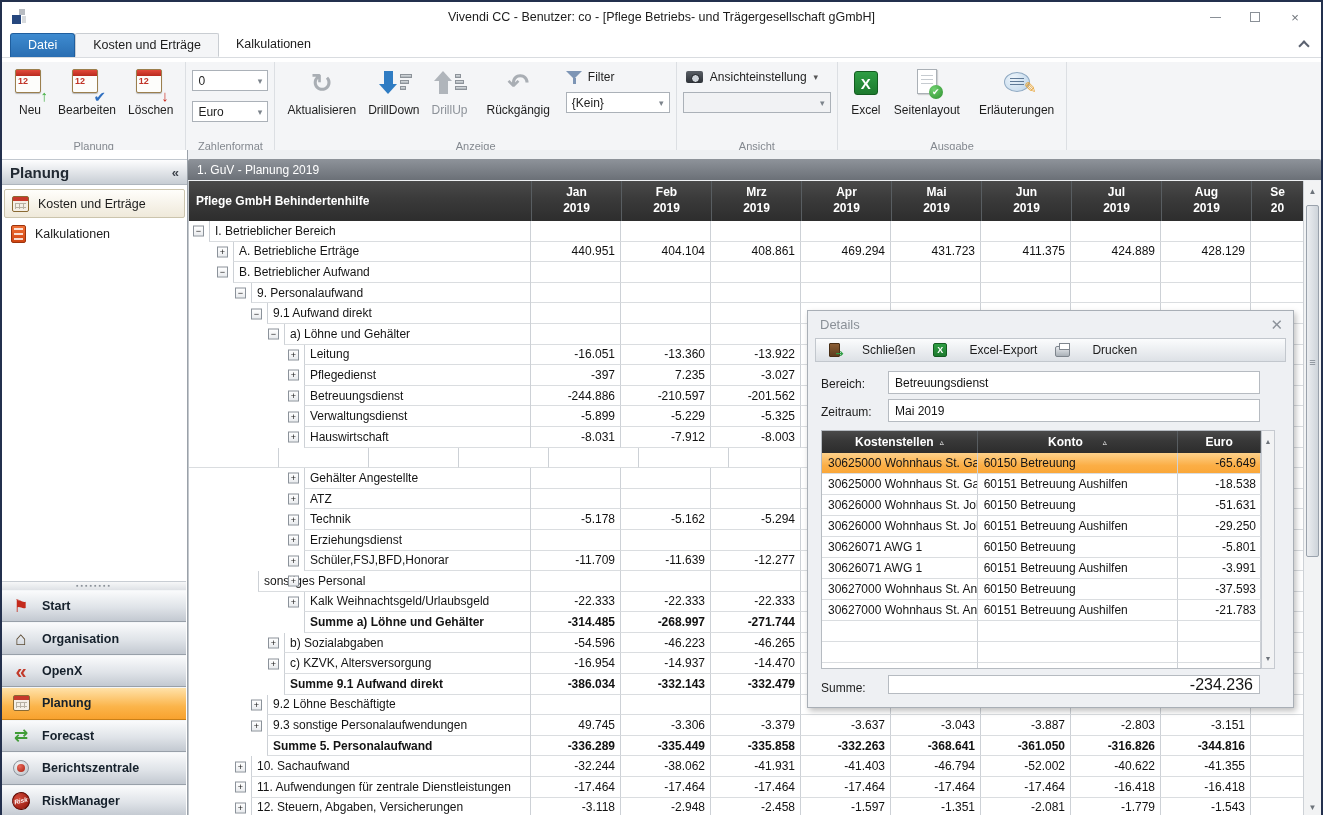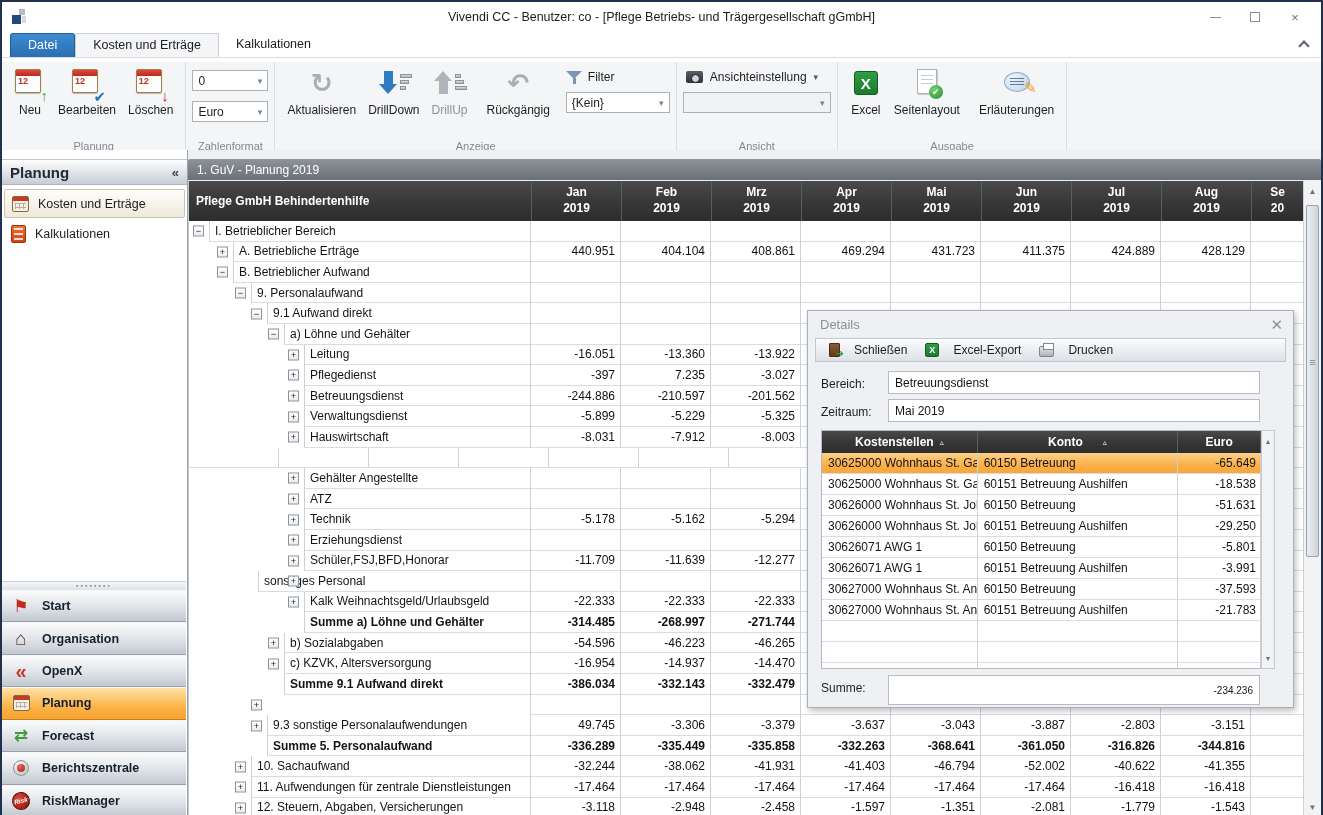--- a/index.html
+++ b/index.html
@@ -121,40 +121,40 @@
   .sarrow { position:absolute; left:0; width:100%; height:16px; display:flex; align-items:center; justify-content:center; font-size:8px; color:#6d737a; }
   .sarrow.up { top:2px; } .sarrow.down { bottom:2px; }
   .sthumb { position:absolute; left:2px; width:13px; top:24px; height:352px; background:linear-gradient(90deg,#eceef1,#ced4da); border:1px solid #9aa2ac; border-radius:2px; }
   .sthumb::after { content:"≡"; position:absolute; left:50%; top:150px; transform:translateX(-50%); color:#7e868f; font-size:11px; }
 
   
   .details { position:absolute; left:619px; top:160px; width:487px; height:398px; background:#eef0f3; border:1px solid #a9afb6; box-shadow:2px 3px 6px rgba(0,0,0,.25); z-index:10; }
   .dt-title { height:27px; display:flex; align-items:center; justify-content:space-between; padding:0 10px 0 12px; font-size:13px; color:#8a9097; }
   .dt-close { color:#8d939b; font-size:15px; line-height:1; }
   .dt-toolbar { margin:0 7px; height:24px; background:linear-gradient(#fbfcfd,#dde1e6); border:1px solid #c2c7cd; display:flex; align-items:center; gap:4px; padding:0 6px; }
-  .dt-tbtn { display:flex; align-items:flex-end; gap:14px; font-size:12px; color:#1c1c1c; padding:2px 7px; }
+  .dt-tbtn { display:flex; align-items:flex-end; gap:22px; font-size:12px; color:#1c1c1c; padding:2px 7px; }
   .door { position:relative; width:11px; height:14px; background:linear-gradient(#8a5c33,#5e3c1d); border:1px solid #472d14; border-radius:1px; }
   .door::after { content:"➔"; position:absolute; right:-5px; bottom:-3px; color:#2f9e44; font-size:10px; font-weight:bold; }
   .printer { position:relative; width:15px; height:11px; background:linear-gradient(#e7eaee,#aab1b8); border:1px solid #7e858d; border-radius:2px; margin-top:3px; }
   .printer::before { content:""; position:absolute; left:3px; top:-4px; width:9px; height:5px; background:#fff; border:1px solid #7e858d; }
   .dt-field { position:absolute; left:13px; display:flex; align-items:center; font-size:12px; color:#1c1c1c; }
   .dt-field .flabel { width:67px; }
   .dt-input { position:absolute; left:80px; width:372px; height:23px; background:#fff; border:1px solid #b6bbc1; font-size:12px; color:#141414; display:flex; align-items:center; padding:0 6px; }
   .dt-grid { position:absolute; left:13px; top:119px; width:440px; height:239px; border:1px solid #b6bbc1; border-right:none; overflow:hidden; background:#fff; }
   .dg-head { display:flex; height:22px; background:linear-gradient(#4a4a4a,#383838 45%,#2c2c2c); }
   .dg-h { color:#fff; font-size:12px; font-weight:bold; display:flex; align-items:center; justify-content:center; gap:6px; border-right:1px solid #585d61; }
   .dg-h .sort { font-size:8px; font-weight:normal; }
   .dg-row { display:flex; height:21px; background:#fff; }
   .dg-row.sel { background:linear-gradient(#fdd18b,#fbae45 60%,#faa637); }
   .dg-c { border-right:1px solid #cdd1d6; border-bottom:1px solid #dadde0; font-size:12px; color:#141414; display:flex; align-items:center; padding:0 6px; white-space:nowrap; overflow:hidden; }
   .dg-c.num { justify-content:flex-end; padding-right:4px; }
   .dt-gscroll { position:absolute; left:453px; top:119px; width:14px; height:239px; background:#f2f3f4; border:1px solid #c6cad0; }
   .dt-gscroll .sarrow { font-size:7px; }
   .dt-sum-label { position:absolute; left:13px; top:370px; font-size:12px; color:#1c1c1c; }
-  .dt-sum { position:absolute; left:80px; top:364px; width:372px; height:30px; background:#fff; border:1px solid #b6bbc1; font-size:10px; color:#141414; display:flex; align-items:center; justify-content:flex-end; padding:0 6px; }
+  .dt-sum { position:absolute; left:80px; top:364px; width:372px; height:19px; background:#fff; border:1px solid #b6bbc1; font-size:16px; color:#141414; display:flex; align-items:center; justify-content:flex-end; padding:0 6px; }
 </style>
 </head>
 <body>
 
 <div class="app">
 
   <div class="titlebar">
     <div class="app-icon">
         <span class="sq1"></span>
         <span class="sq2"></span>
@@ -764,20 +764,21 @@
                 <div class="vcell b"></div>
                 <div class="vcell b"></div>
                 <div class="vcell b"></div>
                 <div class="vcell b"></div>
                 <div class="vcell b"></div>
                 <div class="vcell b"></div>
               </div>
               <div class="trow">
                 <div class="lreg">
                   <span class="exp" style="left: 62px;">+</span>
+                  <div class="lbox" style="margin-left: 78px;">9.2 Löhne Beschäftigte</div>
                 </div>
                 <div class="vcell"></div>
                 <div class="vcell"></div>
                 <div class="vcell"></div>
                 <div class="vcell"></div>
                 <div class="vcell"></div>
                 <div class="vcell"></div>
                 <div class="vcell"></div>
                 <div class="vcell"></div>
                 <div class="vcell"></div>

